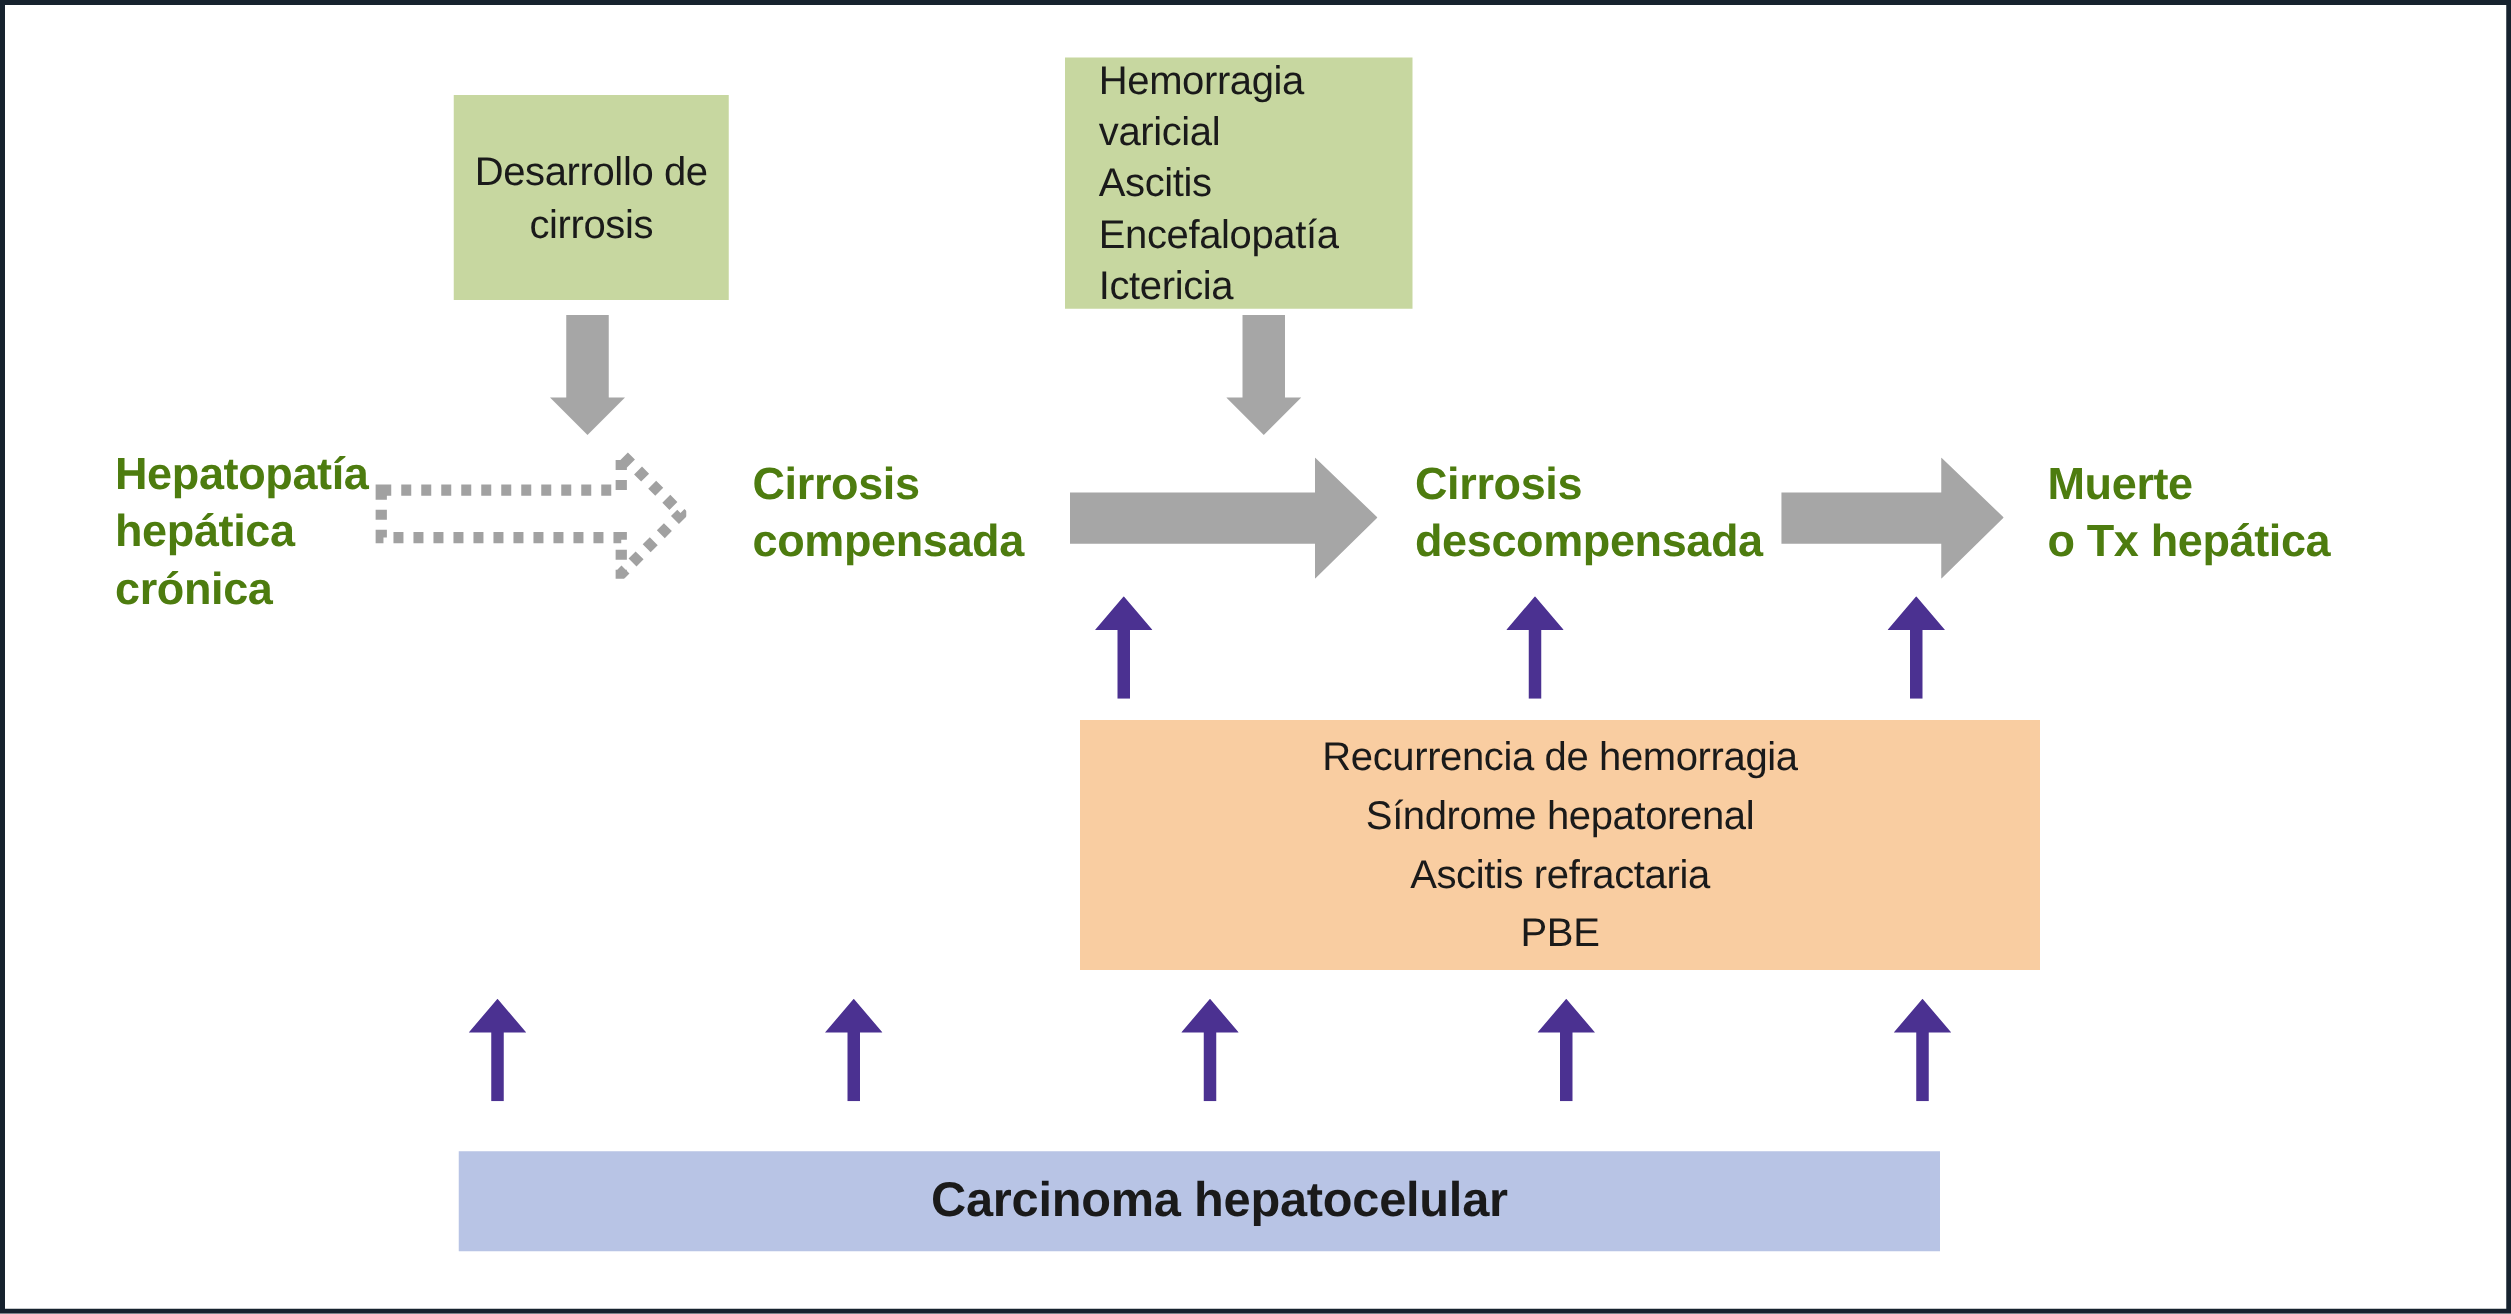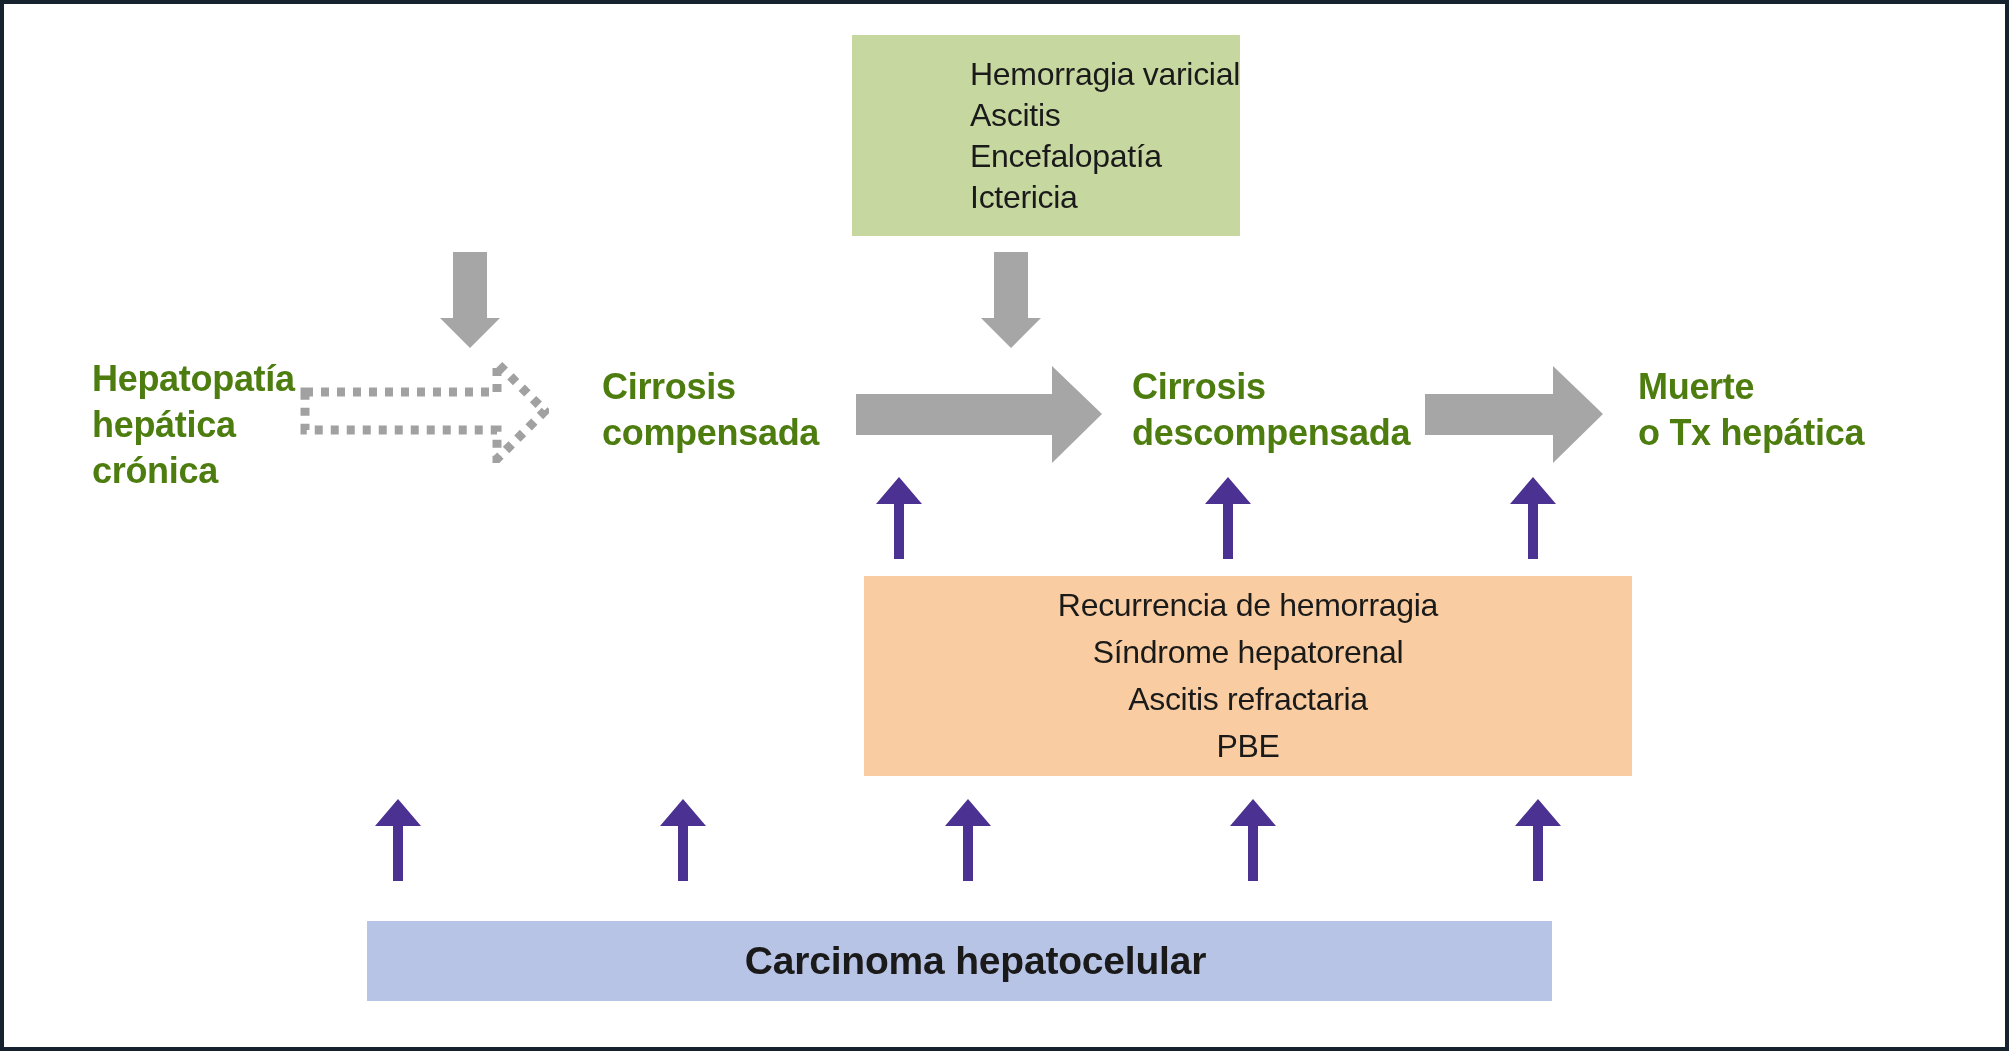--- a/index.html
+++ b/index.html
@@ -31,22 +31,22 @@
   .blue-box { background: #b8c4e5; padding-left: 32px; }
 
   .box-text {
     font-size: 32px;
     line-height: 42px;
     letter-spacing: -0.3px;
     color: #1a1a1a;
   }
 
   #dev-box      { left: 359px; top: 72px;  width: 220px; height: 164px; text-align: center; }
-  #events-box   { left: 848px; top: 31px;  width: 388px; height: 201px;
-                  justify-content: flex-end; padding-left: 27px; text-align: left; }
+  #events-box   { left: 848px; top: 42px;  width: 278px; height: 201px;
+                  justify-content: center; padding-left: 27px; text-align: left; }
   #events-box .box-text { line-height: 41px; }
   #compl-box    { left: 860px; top: 572px; width: 768px; height: 200px; text-align: center; }
   #compl-box .box-text { line-height: 47px; }
   #carc-box     { left: 363px; top: 917px; width: 1185px; height: 80px; text-align: center; }
   #carc-box .box-text { font-weight: bold; font-size: 39px; letter-spacing: -0.2px; }
 
   .stage-label {
     position: absolute;
     font-weight: bold;
     font-size: 36px;
@@ -59,20 +59,24 @@
   #stage-3 { left: 1128px; top: 360px; }
   #stage-4 { left: 1634px; top: 360px; }
 
   svg.icon { position: absolute; display: block; }
 </style>
 </head>
 <body>
 
 <div class="canvas">
 
+  <div class="box green-box" id="dev-box">
+    <div class="box-text multiline">Desarrollo de
+cirrosis</div>
+  </div>
 
   <div class="box green-box" id="events-box">
     <div class="box-text multiline">Hemorragia varicial
 Ascitis
 Encefalopatía
 Ictericia</div>
   </div>
 
   <svg class="icon" style="left:436px; top:248px;" width="60" height="97" viewBox="0 0 60 97">
     <polygon points="13,0 47,0 47,66 60,66 30,96 0,66 13,66" fill="#a6a6a6"></polygon>

